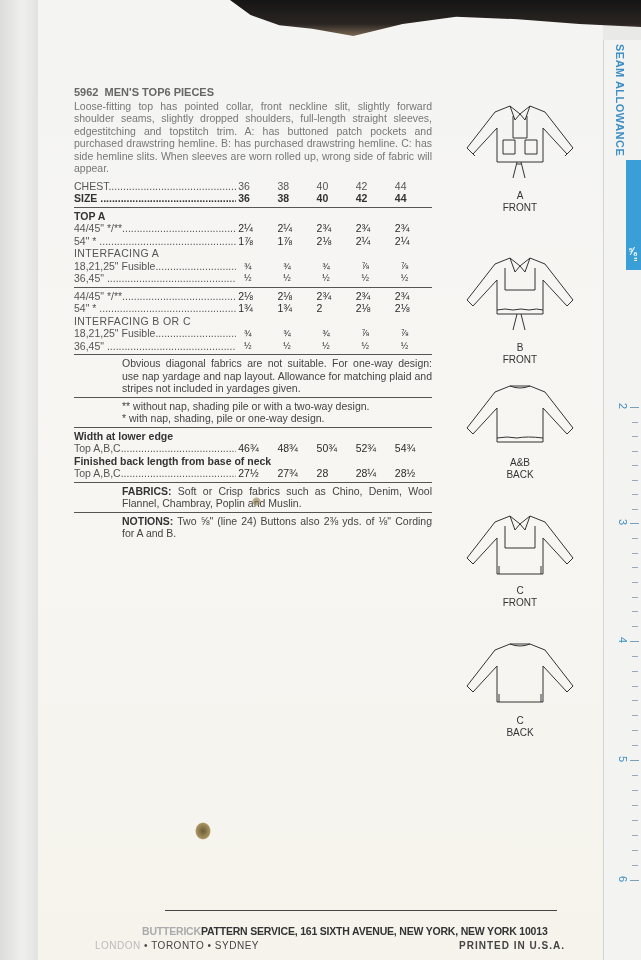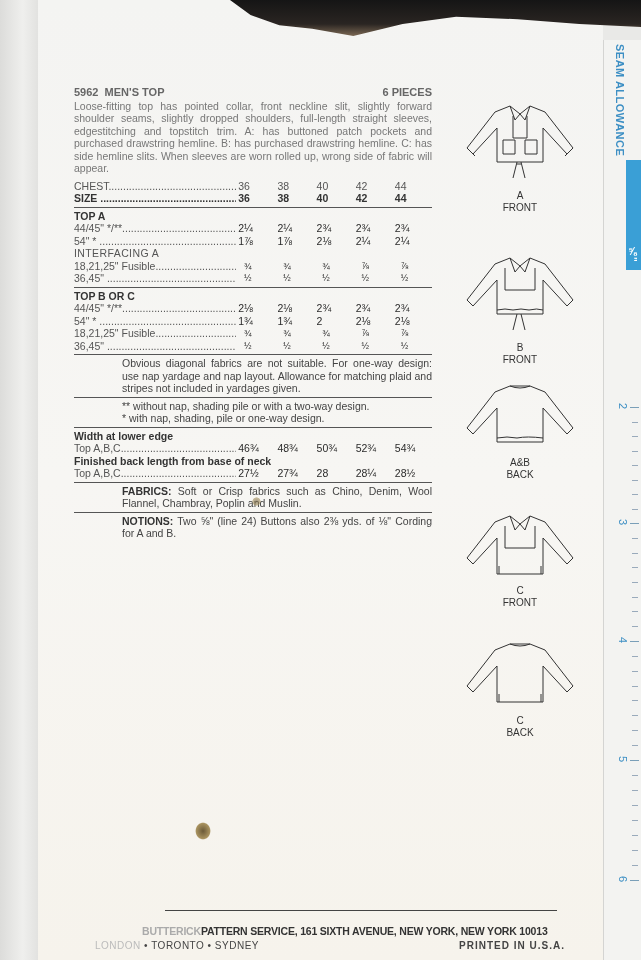--- a/index.html
+++ b/index.html
@@ -45,21 +45,21 @@
   .ruler-num {
     position: absolute; left: 620px; font-size: 11px; color: #3d8fc4;
     transform: rotate(90deg); transform-origin: center;
   }
   .ruler-tick {
     position: absolute; left: 632px; width: 6px; height: 1px; background: #9ab;
   }
   .ruler-tick.major { width: 9px; left: 630px; background: #7a9fb8; }
 
   .content { position: absolute; left: 74px; top: 86px; width: 358px; font-size: 10.5px; line-height: 12.5px; }
-  .hdr { display: flex; justify-content: space-between; font-size: 11px; color: #666; font-weight: bold; }
+  .hdr { display: flex; justify-content: flex-start; font-size: 11px; color: #666; font-weight: bold; }
   .desc { color: #777; margin-top: 1px; text-align: justify; }
   .rule { border-top: 1.5px solid #555; margin: 2px 0 2px 0; }
   .trow { display: flex; height: 12.5px; align-items: flex-start; }
   .tlabel { width: 166px; white-space: nowrap; overflow: hidden; color: #555; }
   .tlabel.dots::after { content: "................................................"; }
   .tval { width: 40px; text-align: left; padding-left: 2px; }
   .tval.sm { font-size: 9px; padding-left: 8px; }
   .chest .tval { color: #555; }
   .size .tval, .size .tlabel { font-weight: bold; color: #333; }
   .sechead { font-weight: bold; color: #333; }
@@ -187,38 +187,38 @@
   <div class="trow">
     <span class="tlabel dots"><span>36,45"</span> </span>
     <span class="tval sm">½</span>
     <span class="tval sm">½</span>
     <span class="tval sm">½</span>
     <span class="tval sm">½</span>
     <span class="tval sm">½</span>
   </div>
   <div class="rule"></div>
 
-  <div class="sechead">TOP B OR C</div>
   <div class="trow">
     <span class="tlabel dots"><span>44/45" */**</span></span>
     <span class="tval">2⅛</span>
     <span class="tval">2⅛</span>
     <span class="tval">2¾</span>
     <span class="tval">2¾</span>
     <span class="tval">2¾</span>
   </div>
   <div class="trow">
     <span class="tlabel dots"><span>54" *</span> </span>
     <span class="tval">1¾</span>
     <span class="tval">1¾</span>
     <span class="tval">2</span>
     <span class="tval">2⅛</span>
     <span class="tval">2⅛</span>
   </div>
 
+  <div class="sechead light">INTERFACING B OR C</div>
   <div class="trow">
     <span class="tlabel dots"><span>18,21,25" Fusible</span></span>
     <span class="tval sm">¾</span>
     <span class="tval sm">¾</span>
     <span class="tval sm">¾</span>
     <span class="tval sm">⅞</span>
     <span class="tval sm">⅞</span>
   </div>
   <div class="trow">
     <span class="tlabel dots"><span>36,45"</span> </span>

